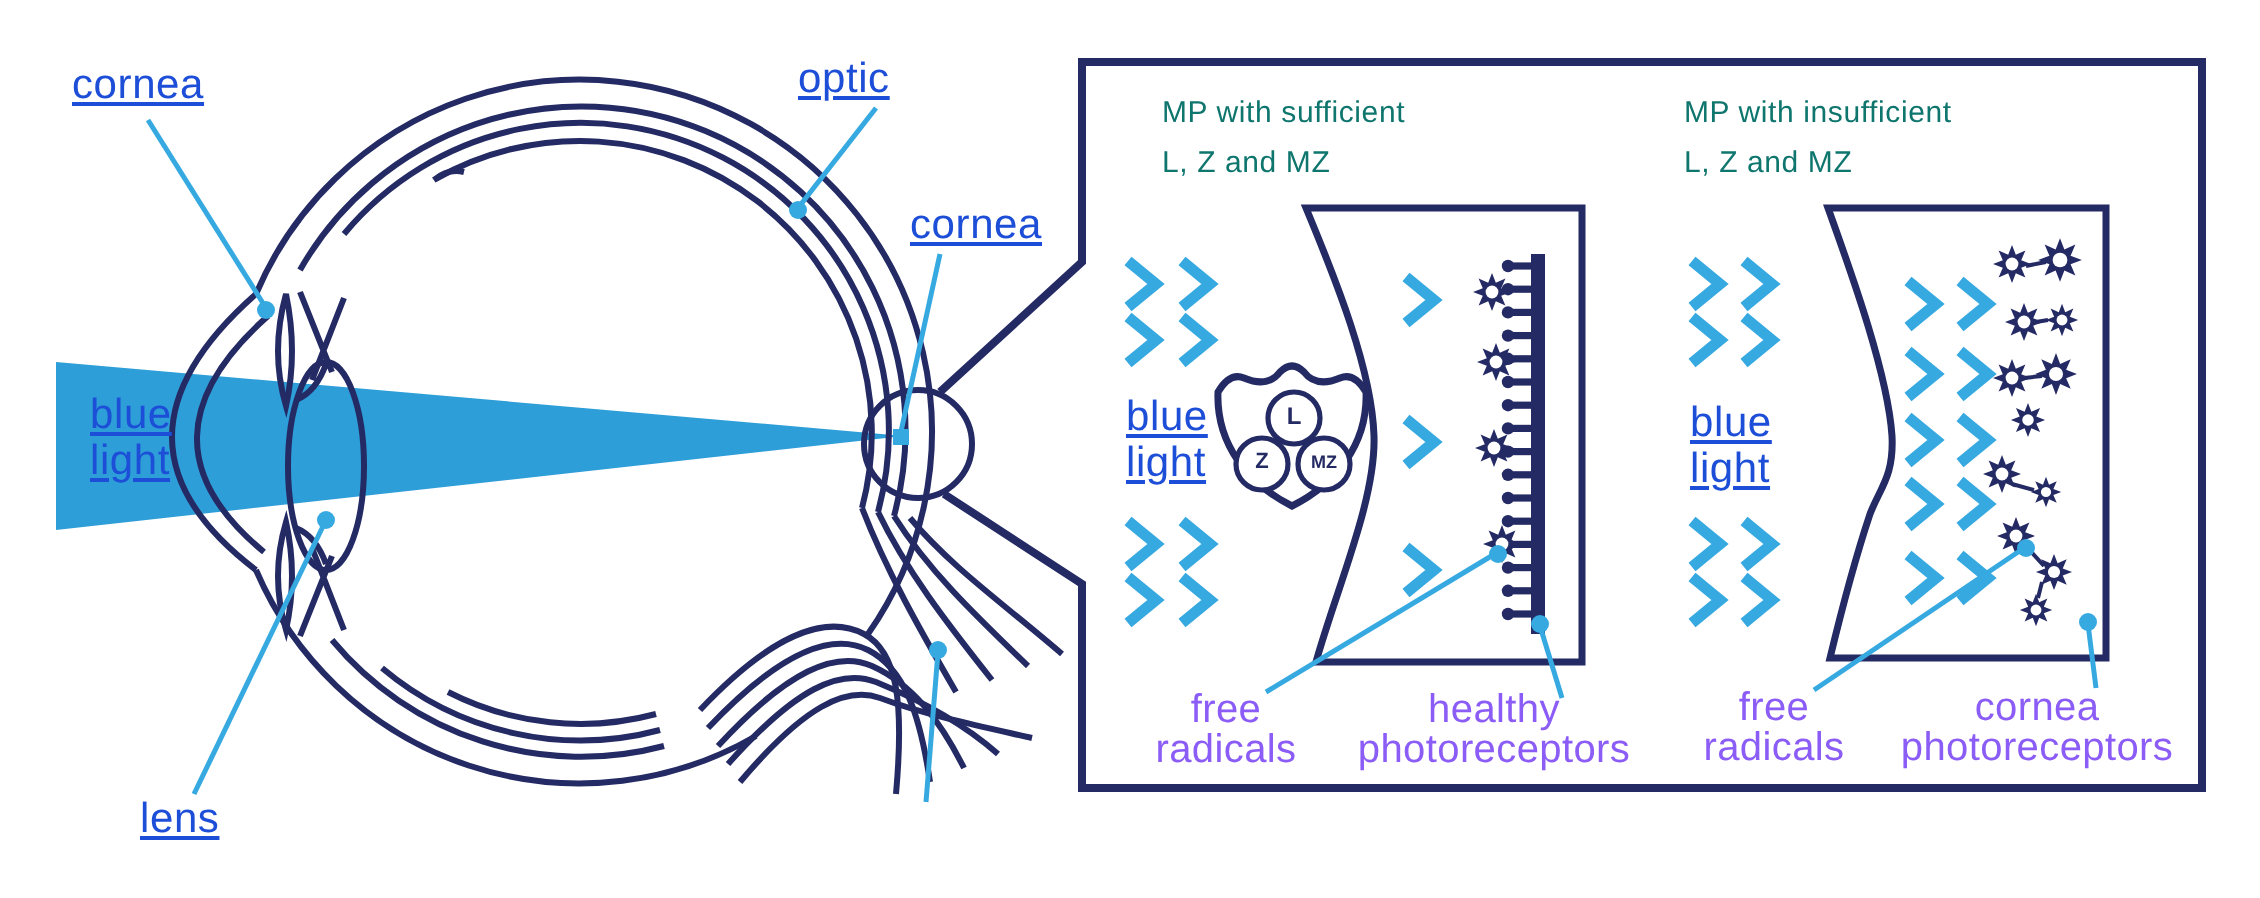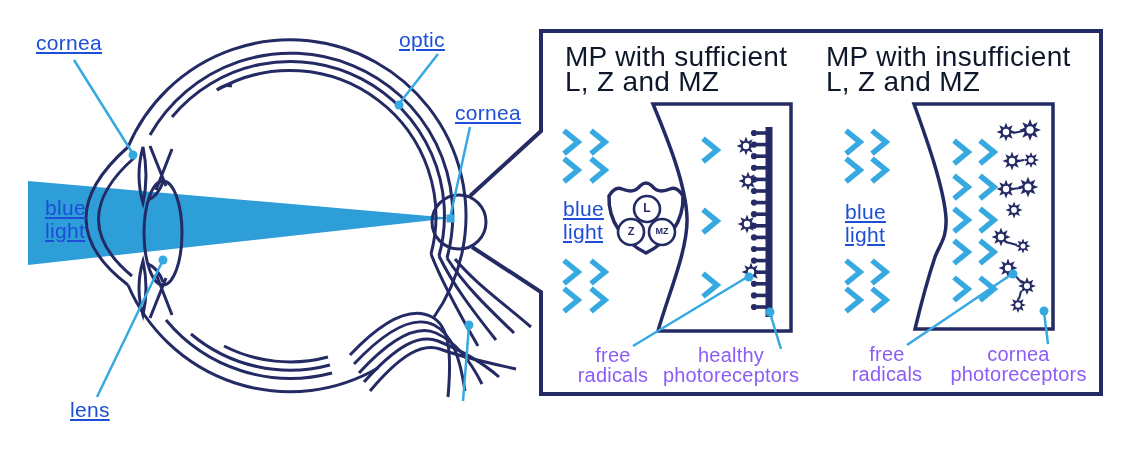--- a/index.html
+++ b/index.html
@@ -1,20 +1,20 @@
 <!DOCTYPE html>
 <html><head>
 <meta charset="utf-8">
 <style>
   html,body{margin:0;padding:0;background:#fff;}
   .stage{position:relative;width:1130px;height:449px;background:#fff;overflow:hidden;
          font-family:"Liberation Sans", sans-serif;color:#242A64;}
   .stage svg{position:absolute;left:0;top:0;}
   .lbl{position:absolute;font-size:21px;letter-spacing:.3px;white-space:pre-line;line-height:23px;color:#1d4ed8;text-decoration:underline;}
-  .title{position:absolute;font-size:28px;letter-spacing:.3px;white-space:pre-line;line-height:25px;color:#0f172a;}
+  .title{position:absolute;font-size:15px;letter-spacing:.3px;white-space:pre-line;line-height:25px;color:#0f766e;margin-left:16px;}
   .caption{position:absolute;font-size:20px;letter-spacing:.2px;white-space:pre-line;line-height:19.5px;text-align:center;color:#8b5cf6;}
   .shield-letter{position:absolute;font-weight:bold;color:#242A64;text-align:center;}
 </style>
 </head>
 <body>
 
 <div class="stage">
 
 <svg width="1130" height="449" viewBox="0 0 1130 449">
   <defs>
@@ -200,21 +200,21 @@
   <div class="lbl" style="left:70px;top:398px;">lens</div>
   <div class="lbl" style="left:45px;top:196px;">blue
 light</div>
 
   <div class="title" style="left:565px;top:44px;">MP with sufficient
 L, Z and MZ</div>
   <div class="lbl" style="left:563px;top:197px;">blue
 light</div>
   <div class="caption" style="left:563px;top:346px;width:100px;">free
 radicals</div>
-  <div class="caption" style="left:651px;top:346px;width:160px;">healthy
+  <div class="caption" style="left:667px;top:346px;width:160px;">healthy
 photoreceptors</div>
   <span class="shield-letter" style="left:637px;top:201px;width:20px;font-size:12px;">L</span>
   <span class="shield-letter" style="left:621px;top:225px;width:20px;font-size:11px;">Z</span>
   <span class="shield-letter" style="left:650px;top:226px;width:24px;font-size:9px;">MZ</span>
 
   <div class="title" style="left:826px;top:44px;">MP with insufficient
 L, Z and MZ</div>
   <div class="lbl" style="left:845px;top:200px;">blue
 light</div>
   <div class="caption" style="left:837px;top:345px;width:100px;">free

